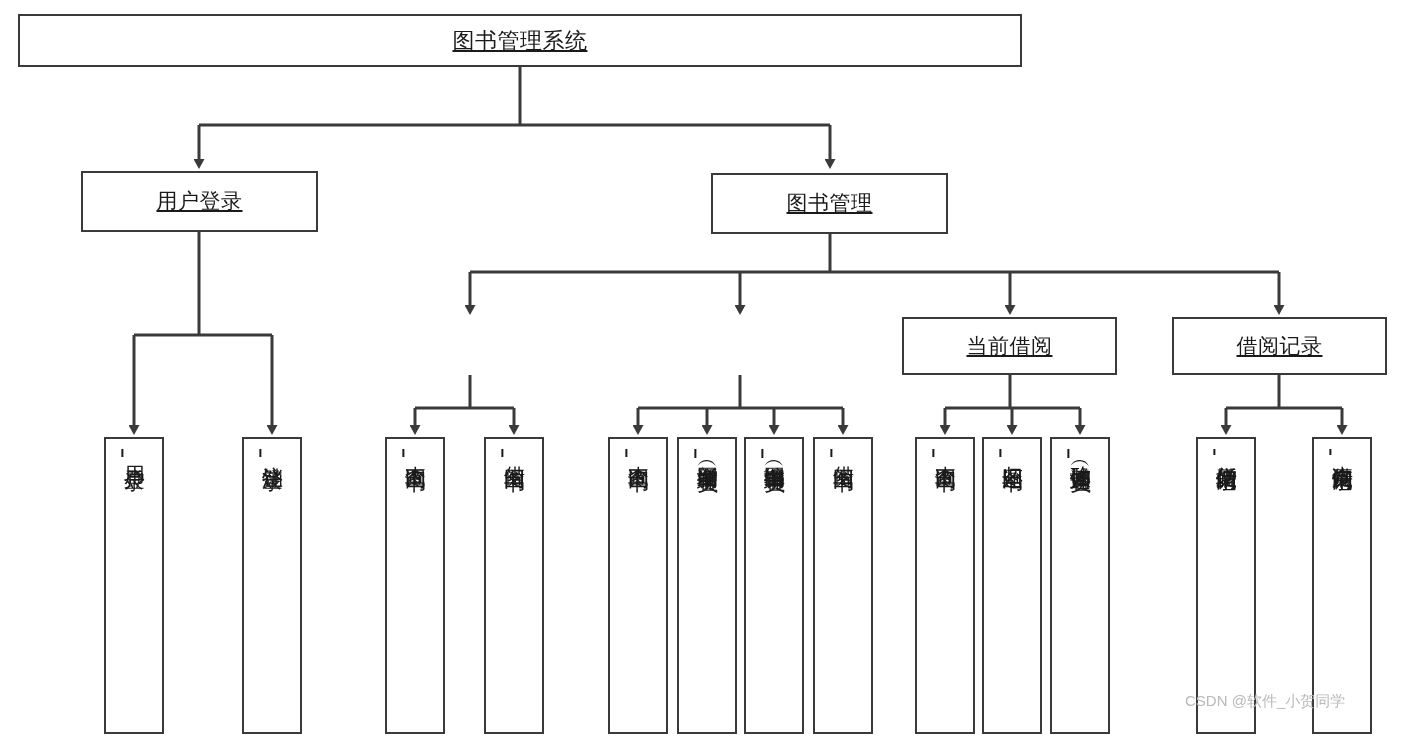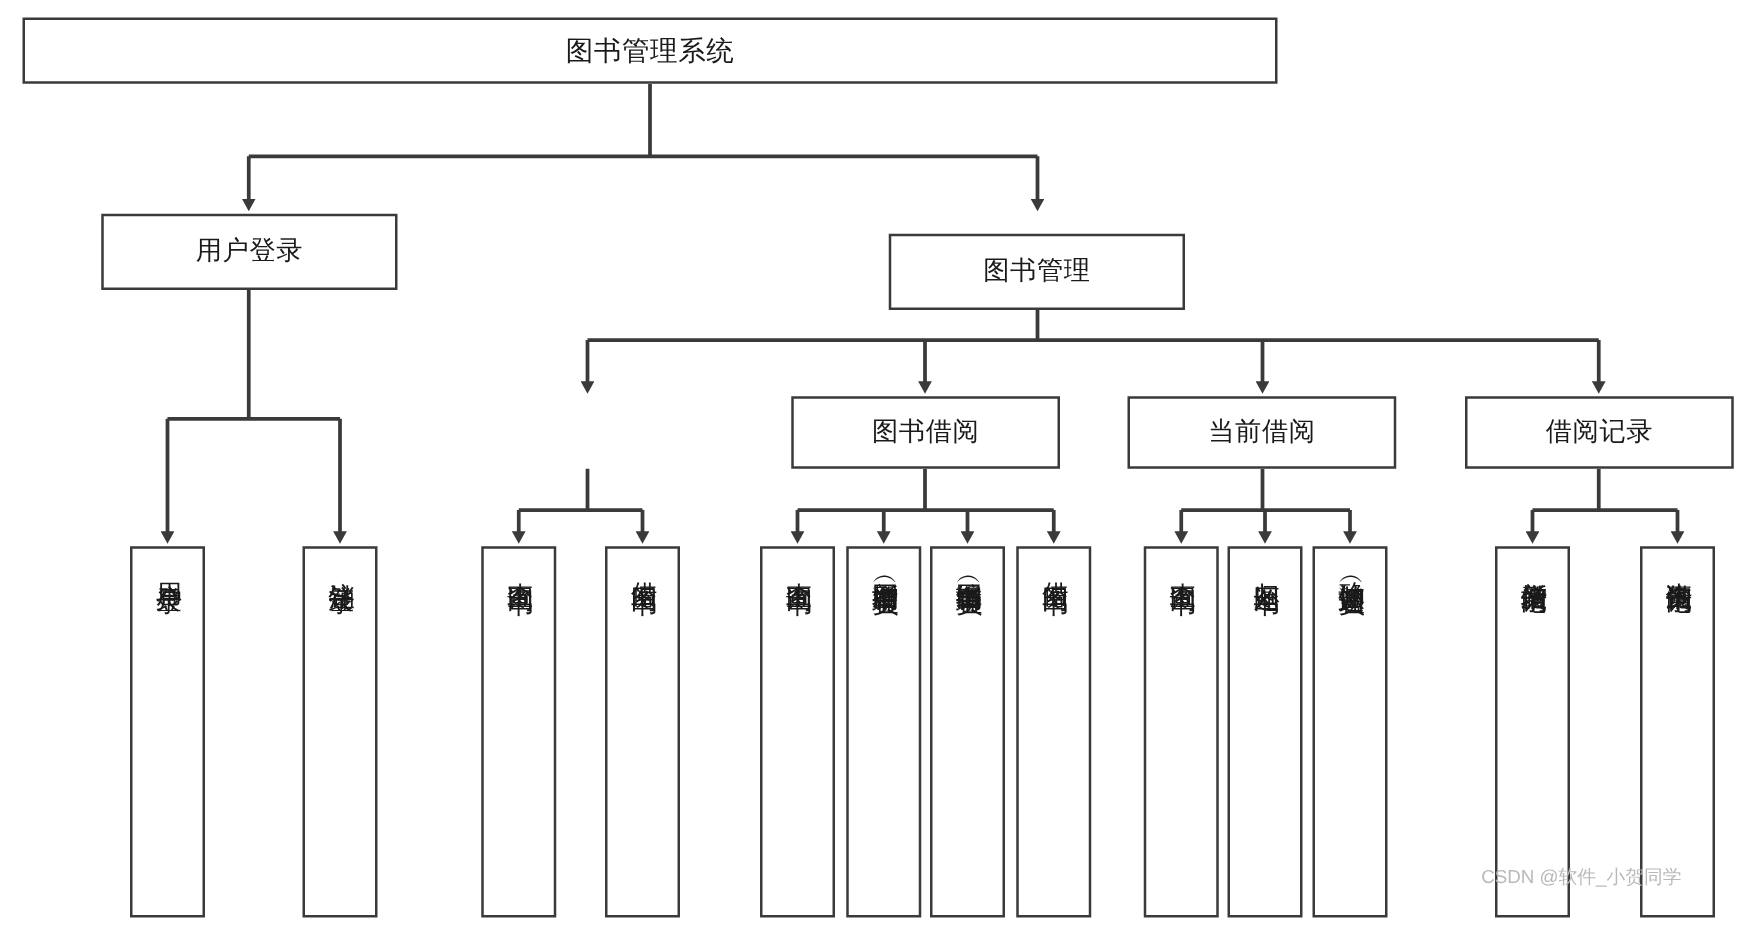--- a/index.html
+++ b/index.html
@@ -35,20 +35,21 @@
     align-items: center;
     justify-content: center;
     color: #1a1a1a;
     z-index: 2;
   }
   .node .lbl {
     display: block;
     text-align: center;
     line-height: 1.15;
     white-space: nowrap;
+    text-decoration: underline;
   }
   
   .node.horiz .lbl {
     font-size: 21px;
     letter-spacing: 0.5px;
   }
   .node.root .lbl {
     font-size: 22px;
     letter-spacing: 0.5px;
   }
@@ -135,27 +136,24 @@
     </g>
   </svg>
 
   <div class="node root horiz" style="left:18px; top:14px; width:1004px; height:53px;">
     <span class="lbl">图书管理系统</span>
   </div>
 
   <div class="node horiz" style="left:81px; top:171px; width:237px; height:61px;">
     <span class="lbl">用户登录</span>
   </div>
-  <div class="node horiz" style="left:711px; top:187px; width:237px; height:61px;">
+  <div class="node horiz" style="left:711px; top:173px; width:237px; height:61px;">
     <span class="lbl">图书管理</span>
   </div>
 
-  <div class="node horiz" style="left:633px; top:317px; width:215px; height:58px;">
-    <span class="lbl">图书借阅</span>
-  </div>
   <div class="node horiz" style="left:1172px; top:317px; width:215px; height:58px;">
     <span class="lbl">借阅记录</span>
   </div>
   <div class="node horiz" style="left:902px; top:317px; width:215px; height:58px;">
     <span class="lbl">当前借阅</span>
   </div>
 
   <div class="node vert" style="left:104px; top:437px; width:60px; height:297px;">
     <span class="lbl">用户登录</span>
   </div>

